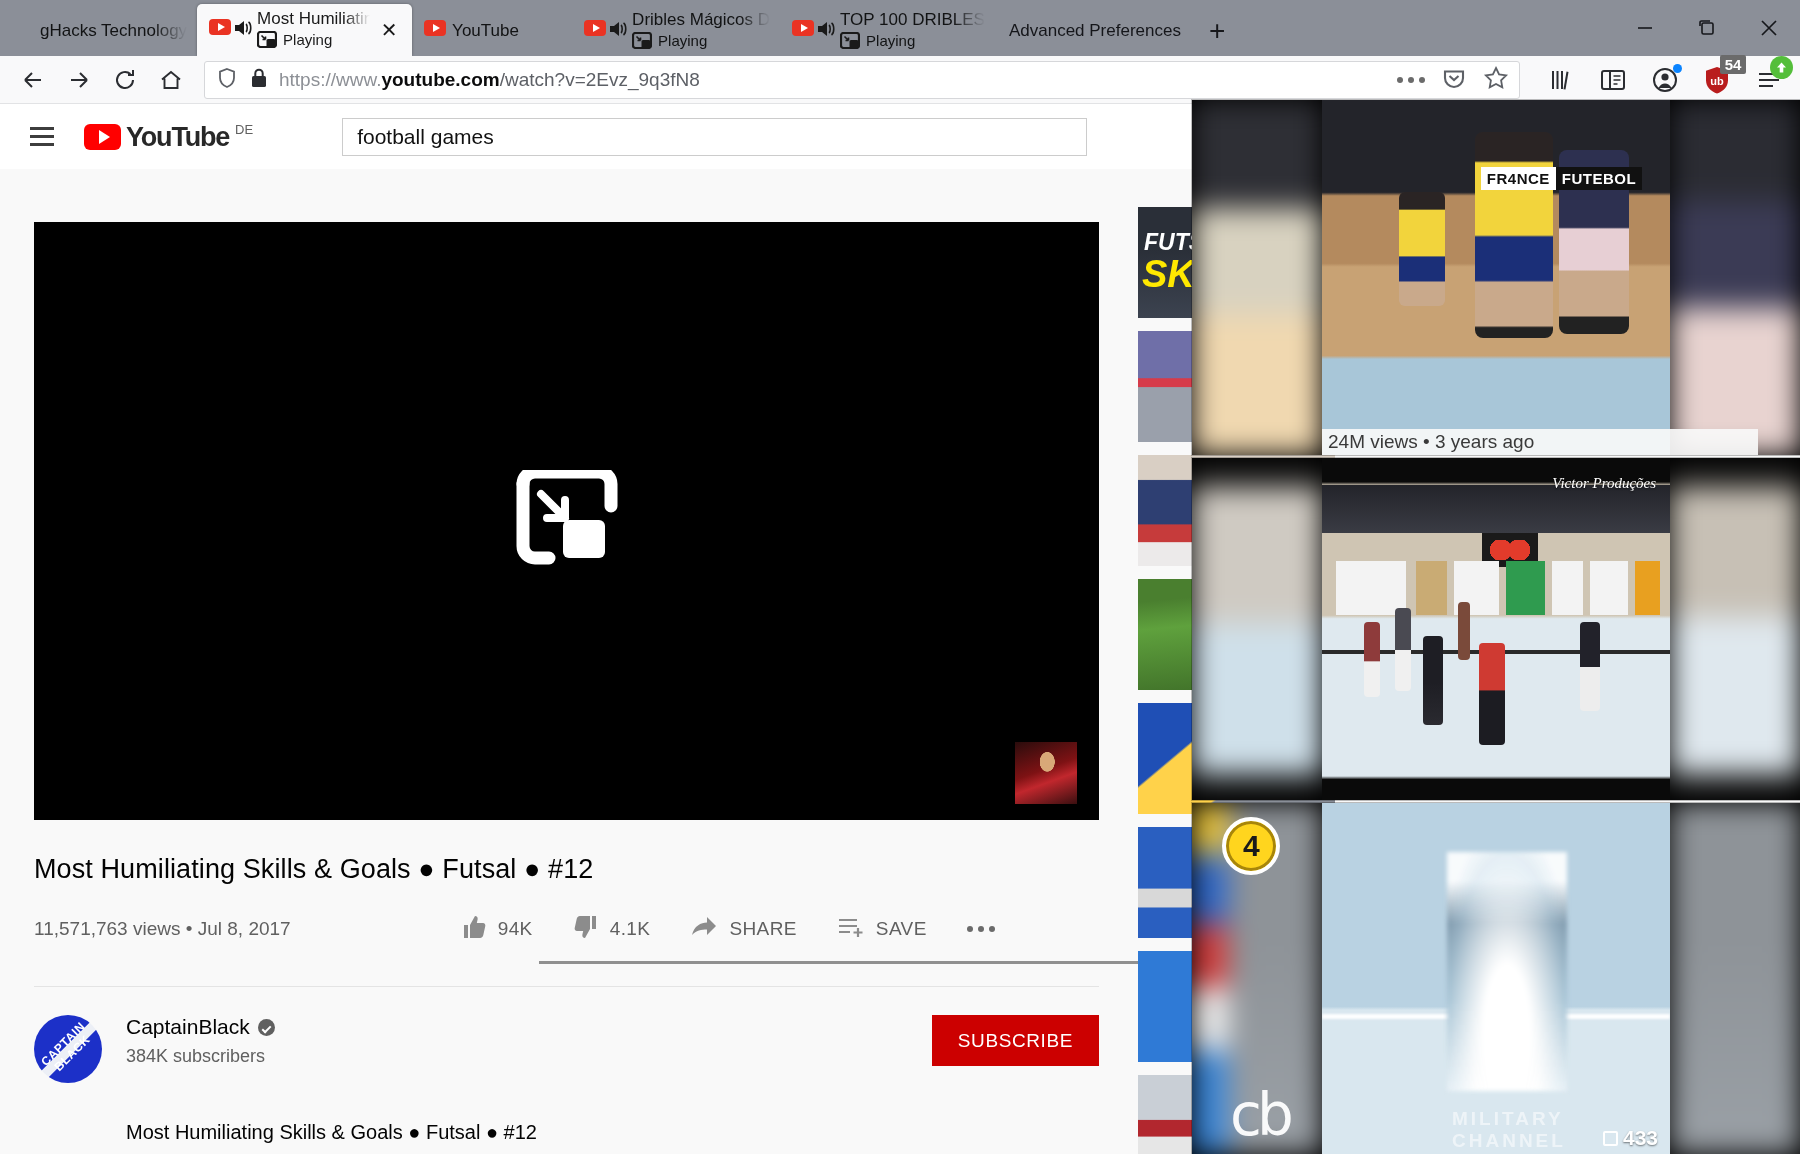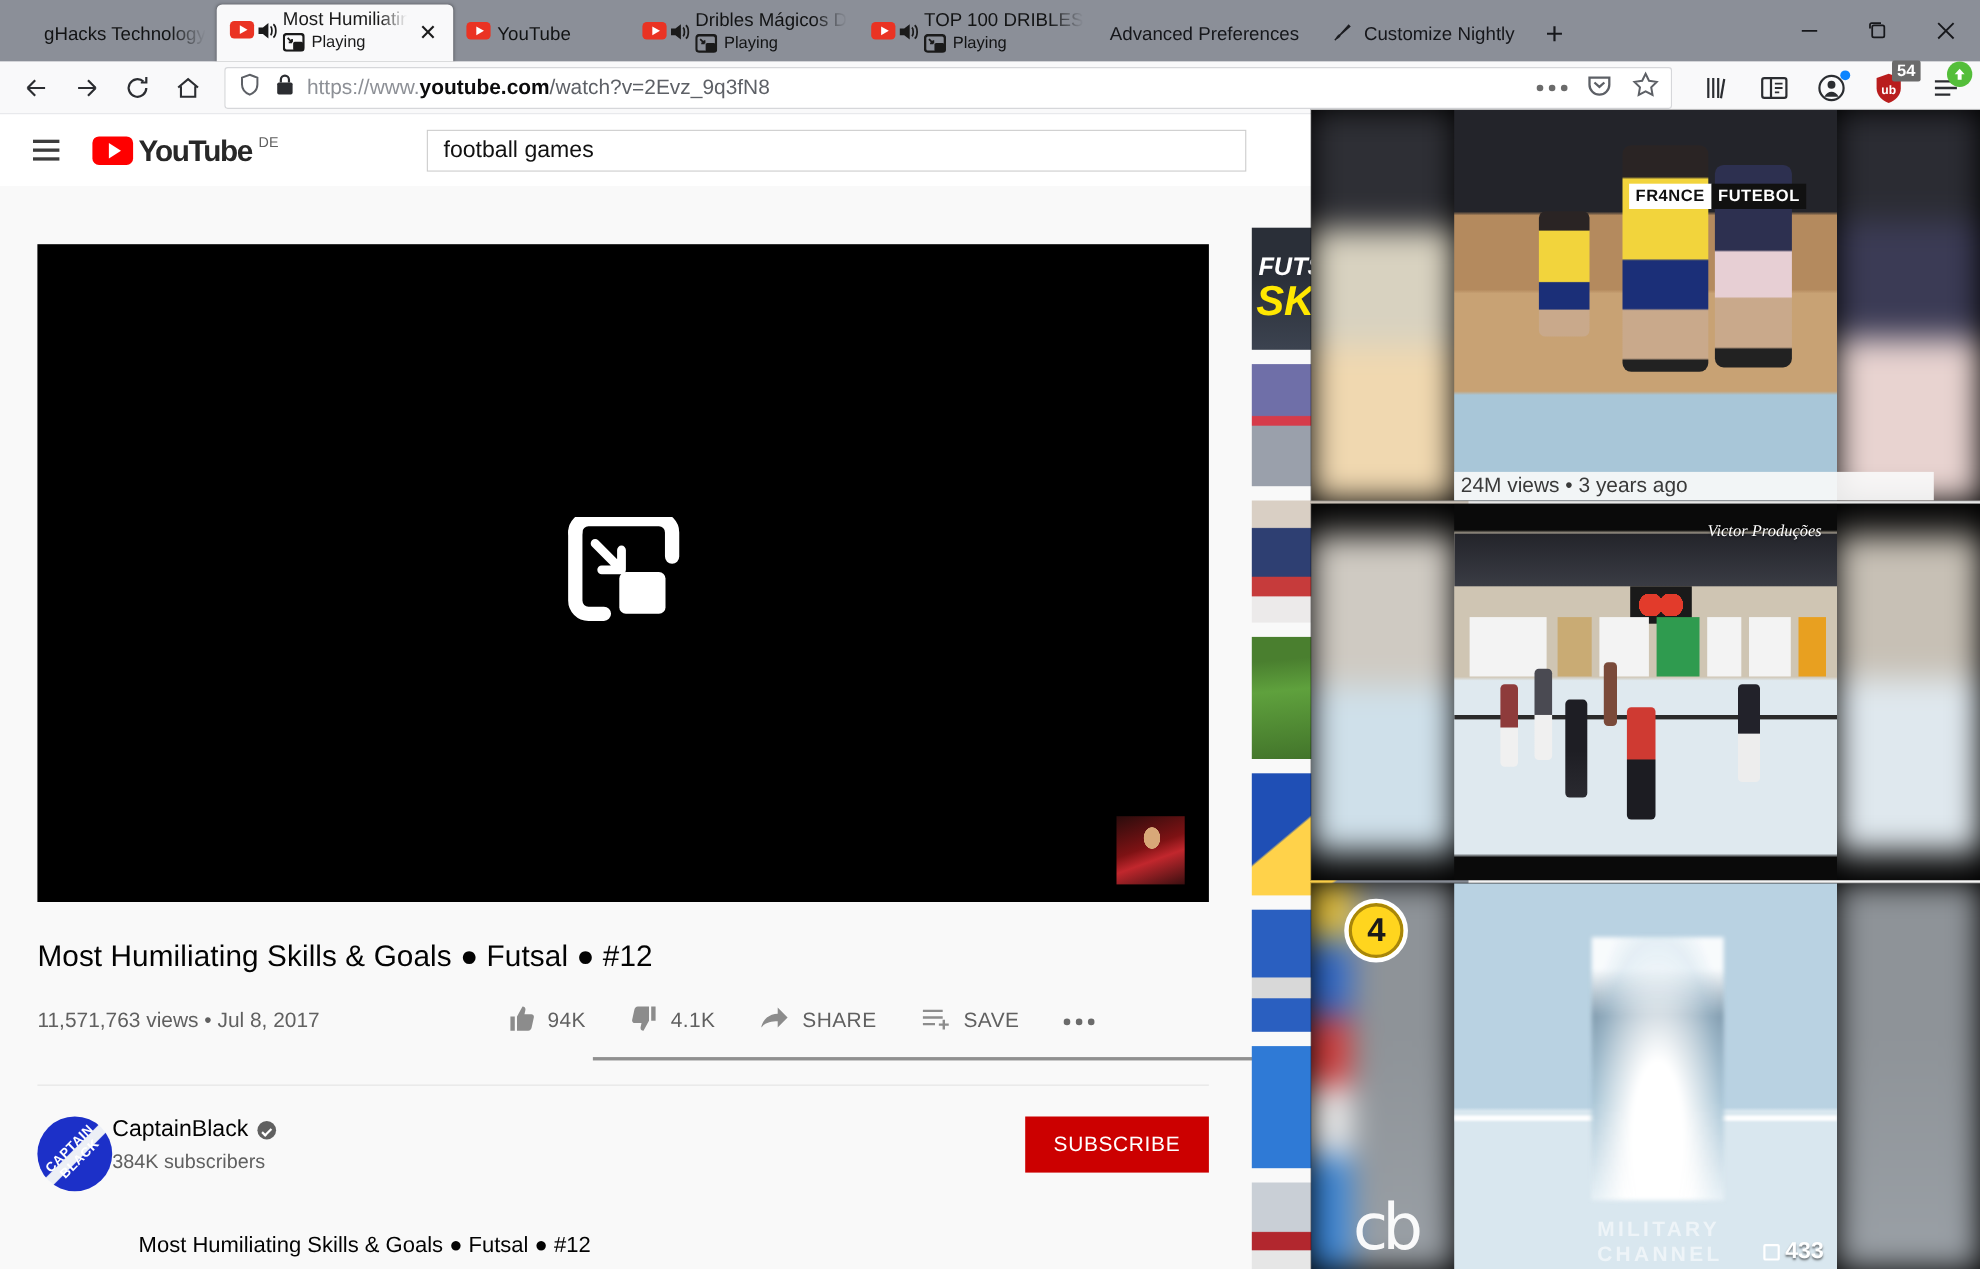--- a/index.html
+++ b/index.html
@@ -101,21 +101,21 @@
     width: 37px; height: 26px; background: #ff0000; border-radius: 6px;
     display: flex; align-items: center; justify-content: center;
   }
   .ytlogo-mark::after {
     content: ""; width: 0; height: 0;
     border-left: 11px solid #fff; border-top: 7px solid transparent; border-bottom: 7px solid transparent;
     margin-left: 3px;
   }
   .ytlogo-word { font-size: 27px; font-weight: 700; letter-spacing: -1.2px; color: #282828; line-height: 26px; }
   .ytlogo-cc { font-size: 13px; color: #606060; line-height: 12px; margin-left: 1px; }
-  .searchwrap { margin-left: 113px; flex: 0 0 auto; width: 745px; }
+  .searchwrap { margin-left: 67px; flex: 0 0 auto; width: 745px; }
   .searchbox {
     width: 100%; height: 38px; border: 1px solid #ccc; background: #fff;
     display: flex; align-items: center; padding: 0 14px;
   }
   .searchbox span { font-size: 21px; color: #111; }
 
   
   .page { position: absolute; left: 0; top: 169px; width: 1800px; height: 985px; background: #f9f9f9; overflow: hidden; }
   .primary { position: absolute; left: 34px; top: 53px; width: 1065px; }
   .player {
@@ -146,21 +146,21 @@
   .avatar {
     width: 68px; height: 68px; border-radius: 50%; flex: 0 0 auto; overflow: hidden;
     background: linear-gradient(135deg, #1c30c8 0 46%, #eceff6 47% 56%, #1c30c8 57% 100%);
     position: relative;
   }
   .avatar .av-text {
     position: absolute; inset: 0; display: flex; align-items: center; justify-content: center;
     transform: rotate(-45deg); color: #fff; font-size: 12px; font-weight: 700;
     letter-spacing: .5px; line-height: 13px; text-align: center;
   }
-  .chinfo { flex: 1 1 auto; }
+  .chinfo { margin-left: 24px; flex: 1 1 auto; }
   .chname { font-size: 21px; color: #030303; font-weight: 500; display: flex; align-items: center; gap: 8px; }
   .verified { width: 17px; height: 17px; border-radius: 50%; background: #606060; position: relative; display: inline-block; }
   .verified::after {
     content: ""; position: absolute; left: 4px; top: 7.5px; width: 7px; height: 3px;
     border-left: 2px solid #fff; border-bottom: 2px solid #fff; transform: rotate(-45deg);
   }
   .subs { font-size: 18px; color: #606060; margin-top: 7px; }
   .subscribe {
     margin-left: auto; background: #cc0000; color: #fff; border: 0; cursor: pointer;
     font-size: 19px; font-weight: 500; letter-spacing: .6px; padding: 0 26px; height: 51px;
@@ -383,28 +383,20 @@
             </span>
             <span>Playing</span>
           </span>
         </span>
       </div>
 
       <div class="plainitem">
         <span>Advanced Preferences</span>
       </div>
 
-      <div class="plainitem">
-        <span>
-          <svg width="22" height="22" viewBox="0 0 22 22">
-              <path d="M4 18c2-1 2-4 5-5l8-9 2 2-9 8c-1 3-4 3-5 5z" fill="#1b1c20"></path>
-            </svg>
-        </span>
-        <span>Customize Nightly</span>
-      </div>
 
       <div class="newtab">+</div>
     </div>
 
     <div class="wincontrols">
       <div class="winbtn">
         <svg width="22" height="22" viewBox="0 0 22 22">
             <path d="M4 11h14" stroke="#16171b" stroke-width="1.6"></path>
           </svg>
       </div>

